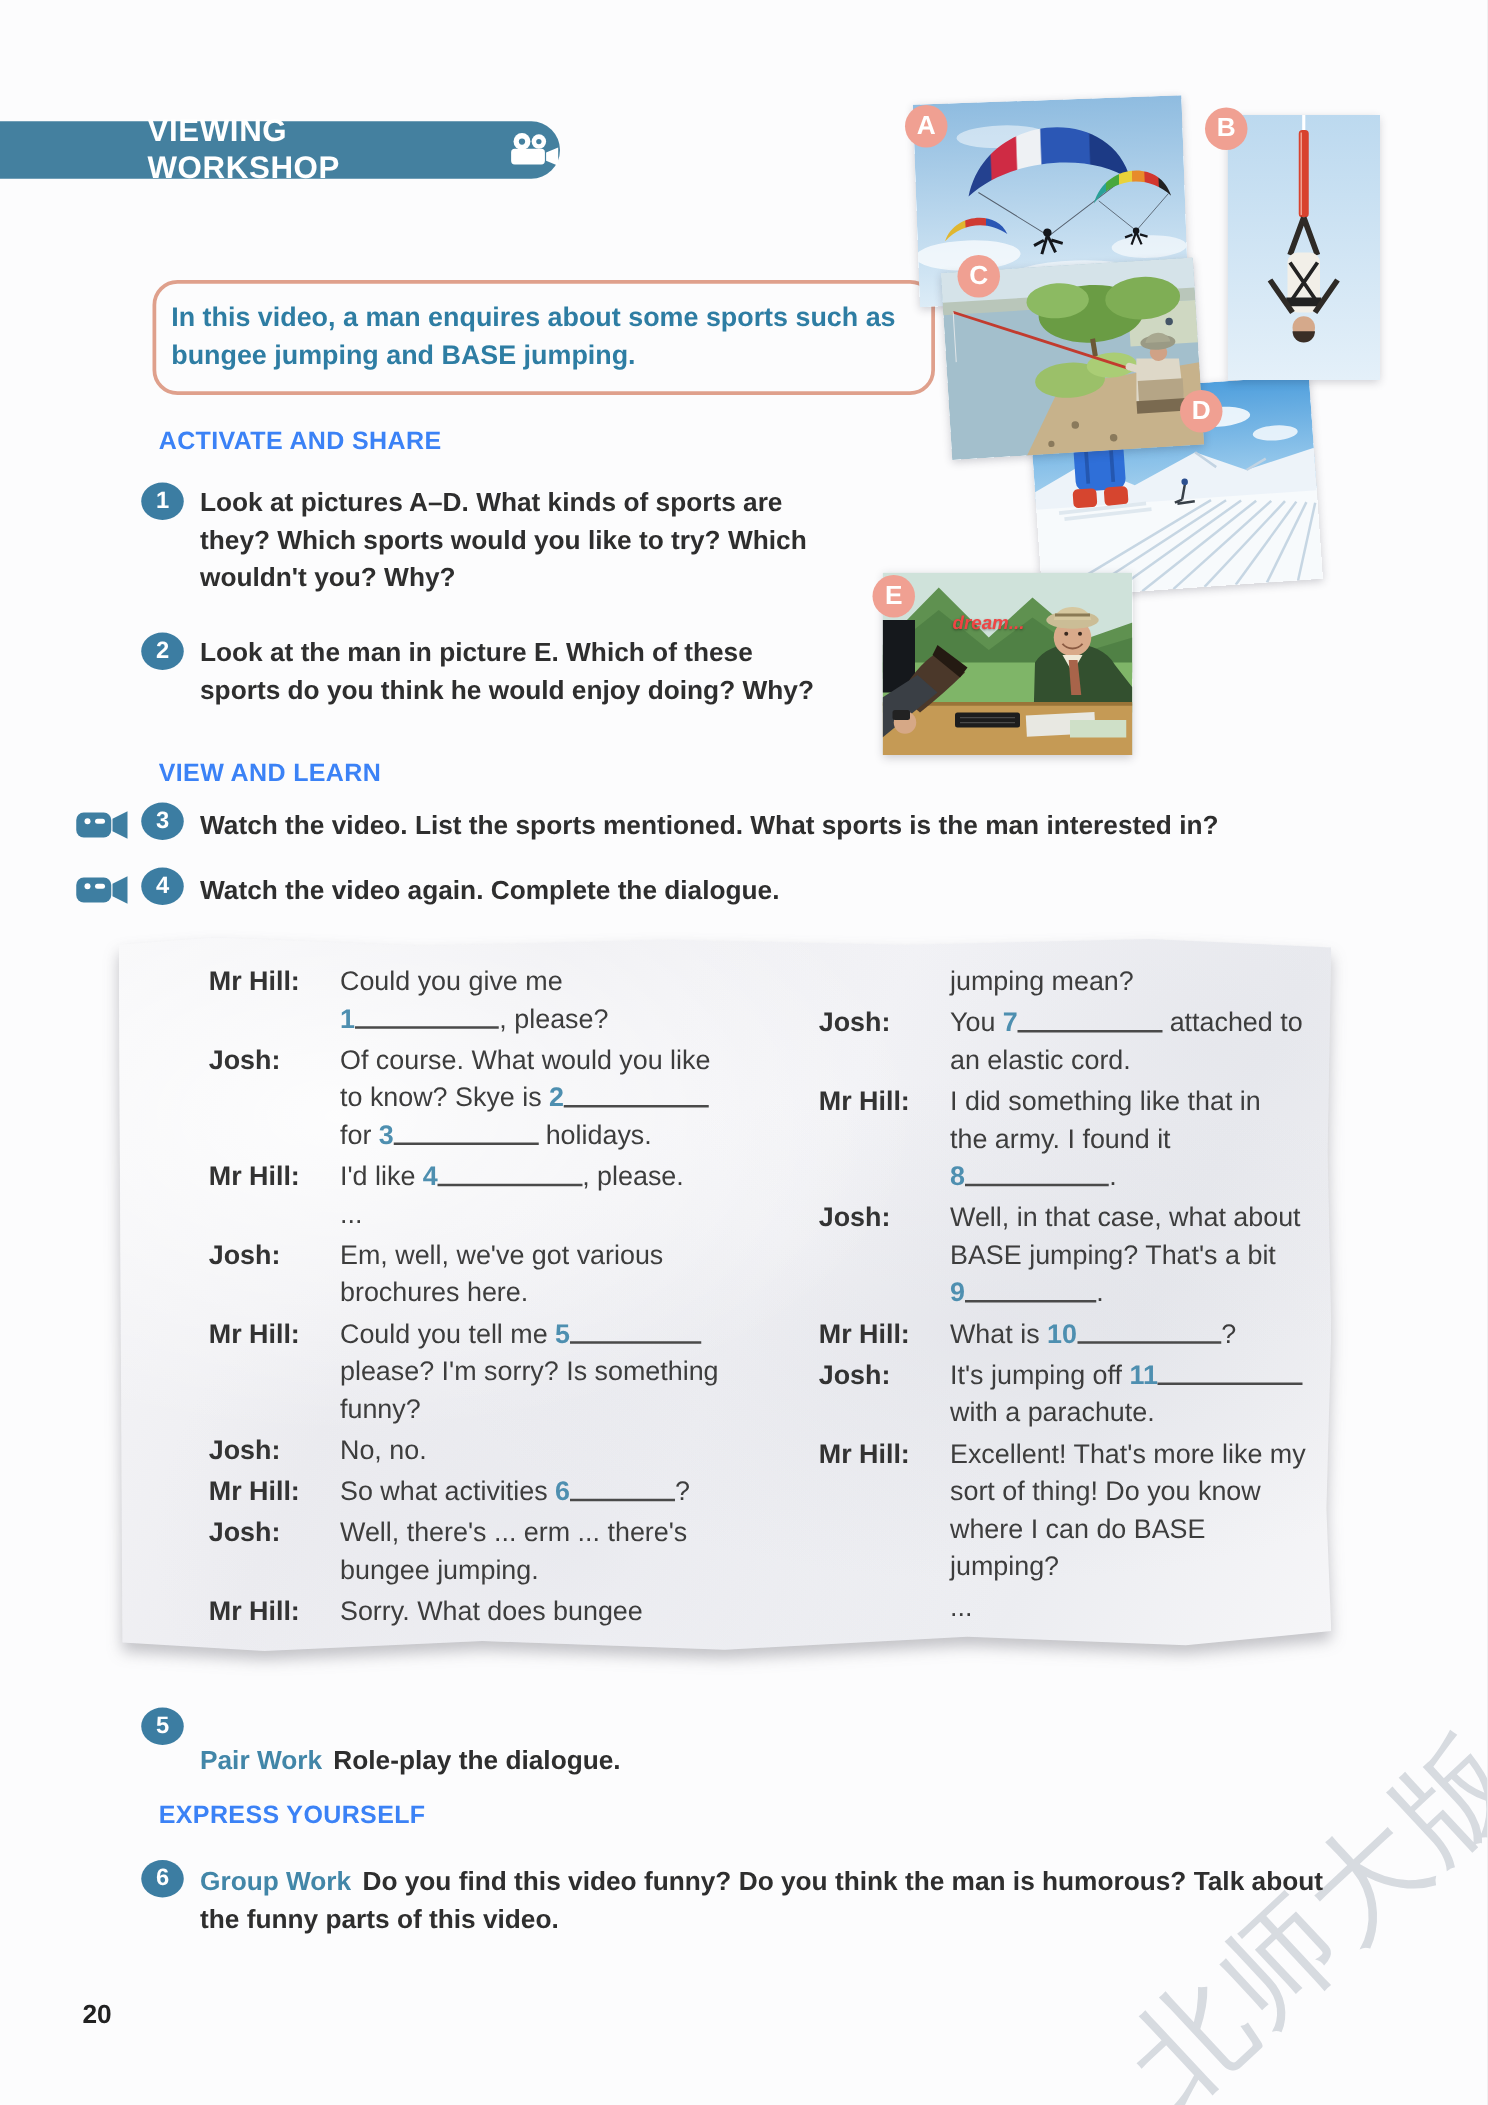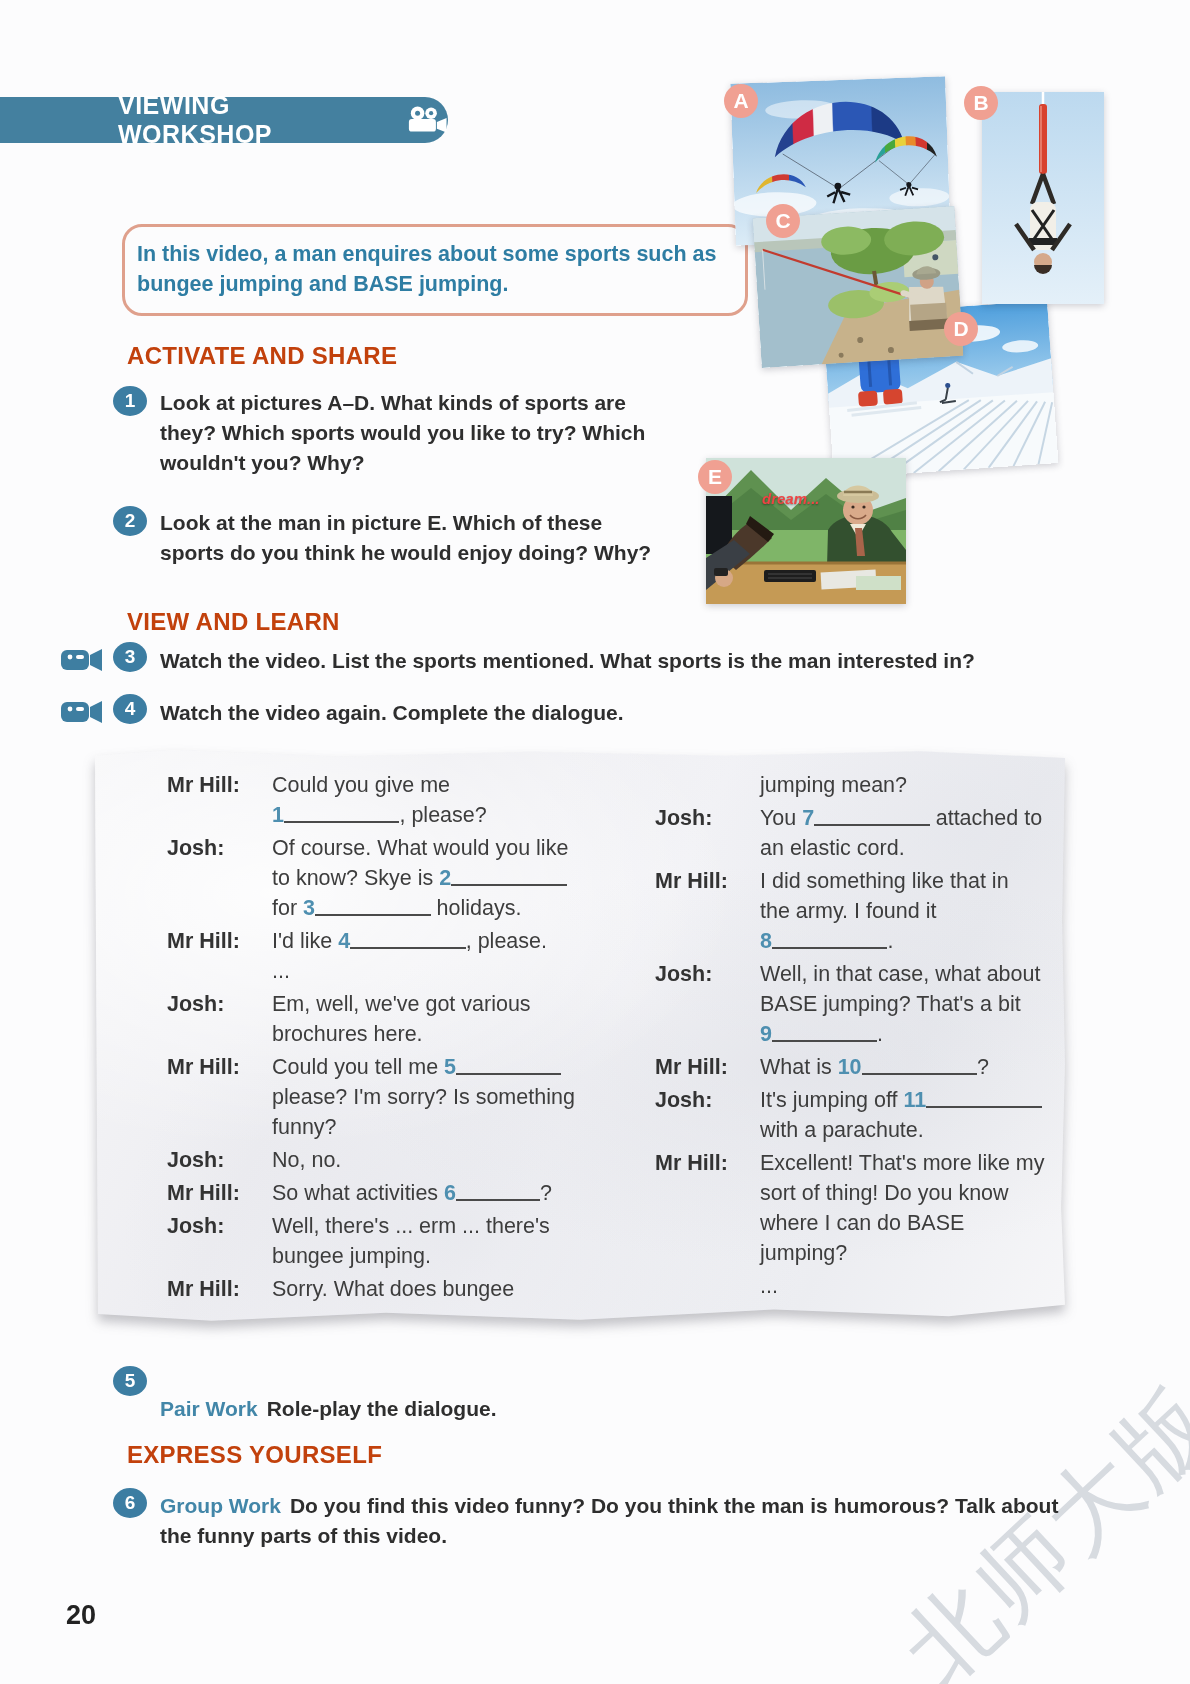--- a/index.html
+++ b/index.html
@@ -12,21 +12,21 @@
   .banner-text{color:#fff;font-size:25px;font-weight:bold;letter-spacing:.5px;word-spacing:8px;}
   .banner svg{margin-left:16px;}
 
   .title{position:absolute;left:116px;top:136px;font-size:58px;font-weight:bold;color:#3e7ba1;
          letter-spacing:-.5px;margin:0;}
 
   .intro{position:absolute;left:122px;top:224px;width:626px;box-sizing:border-box;
          border:3px solid #dfa08c;border-radius:20px;padding:12px 4px 14px 12px;
          color:#2e7da3;font-size:21.5px;font-weight:bold;line-height:30px;}
 
-  .sec{position:absolute;left:127px;font-size:24px;font-weight:bold;color:#c2410c;letter-spacing:.3px;}
+  .sec{position:absolute;left:127px;font-size:20px;font-weight:bold;color:#3b82f6;letter-spacing:.3px;}
 
   .tnum{position:absolute;width:34px;height:30px;border-radius:50%;background:#3c7da2;color:#fff;
         font-size:19px;font-weight:bold;display:flex;align-items:center;justify-content:center;z-index:2;}
   .ttext{position:absolute;font-size:21px;font-weight:bold;color:#2e2e2e;line-height:30px;z-index:2;}
   .lead{color:#4286a8;margin-right:9px;}
   .cam{position:absolute;z-index:2;}
 
   
   .paper-wrap{position:absolute;left:95px;top:750px;width:970px;height:572px;
               filter:drop-shadow(0 7px 6px rgba(70,70,85,.32));z-index:1;}
@@ -50,21 +50,21 @@
          transform:translateY(1px);}
 
   
   .photo{position:absolute;box-shadow:0 2px 7px rgba(40,40,60,.22);overflow:hidden;}
   .photo svg{display:block;width:100%;height:100%;}
   .pic-label{position:absolute;width:34px;height:34px;border-radius:50%;background:#f0a092;color:#fff;
              font-size:21px;font-weight:bold;display:flex;align-items:center;justify-content:center;z-index:5;}
   .dream{position:absolute;left:28%;top:22%;color:#ef4444;font-style:italic;font-weight:bold;font-size:15px;
          text-shadow:0 1px 2px rgba(0,0,0,.4);}
 
-  .pagenum{position:absolute;left:66px;top:1600px;font-size:27px;font-weight:bold;color:#222;}
+  .pagenum{position:absolute;left:66px;top:1600px;font-size:21px;font-weight:bold;color:#222;}
 
   .watermark{position:absolute;left:845px;top:1400px;width:430px;height:270px;display:flex;
              align-items:center;justify-content:center;transform:rotate(-43deg);
              font-size:92px;letter-spacing:4px;color:rgba(178,186,196,.5);
              font-family:"DejaVu Serif",serif;z-index:0;white-space:nowrap;}
 </style>
 </head>
 <body>
 
 <div class="page">

